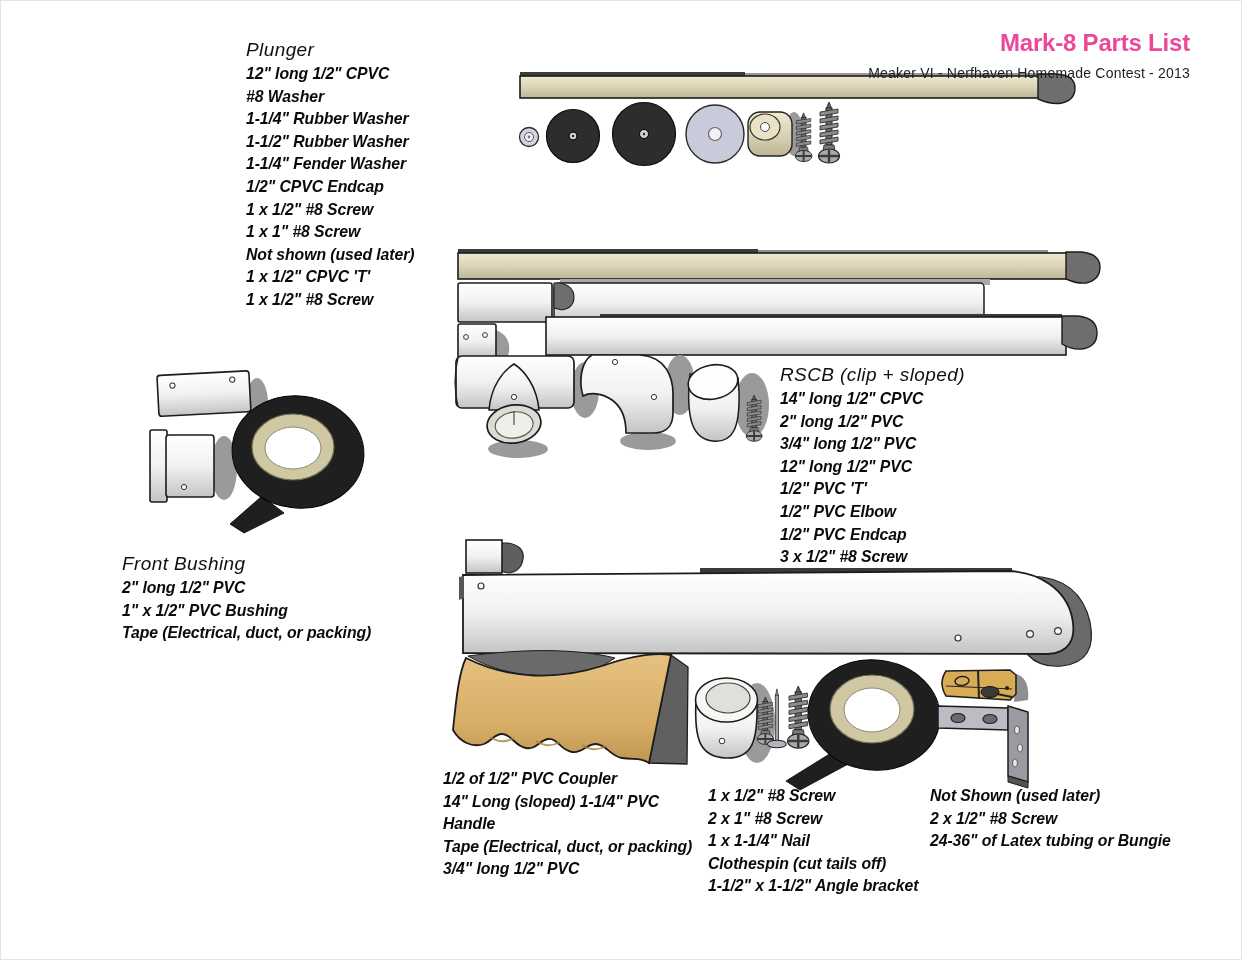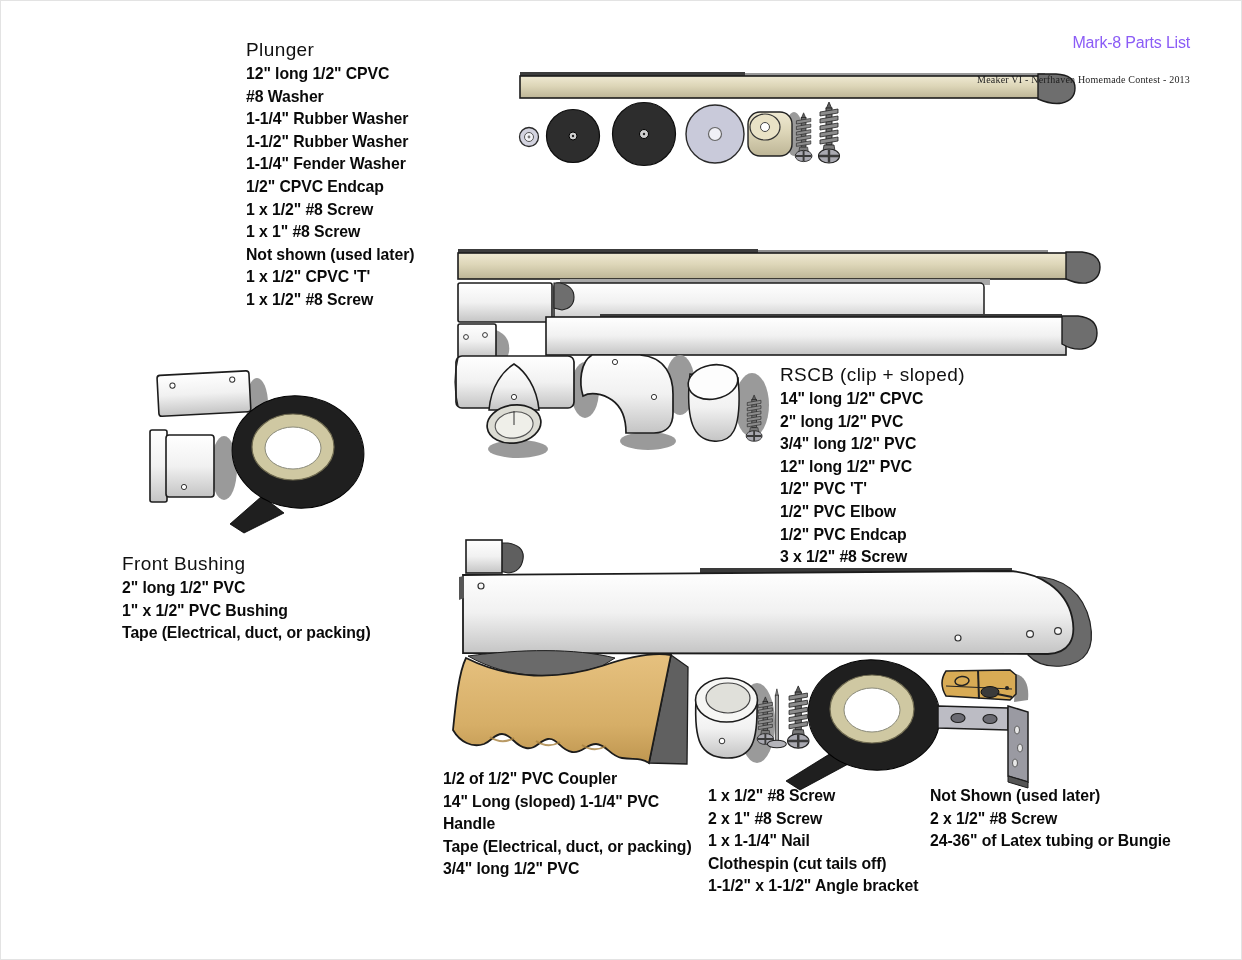--- a/index.html
+++ b/index.html
@@ -1,22 +1,22 @@
 <!DOCTYPE html>
 <html><head>
 <meta charset="utf-8">
 <style>
   html,body{margin:0;padding:0;background:#ffffff;}
   .page{position:relative;width:1242px;height:960px;background:#fff;overflow:hidden;
         font-family:"Liberation Sans",sans-serif;box-shadow:inset 0 0 0 1px #e3e3e3;}
   .illus{position:absolute;left:0;top:0;width:1242px;height:960px;}
   .titleblock{position:absolute;top:30px;right:52px;text-align:right;}
-  .title{font-size:16px;font-weight:400;letter-spacing:-0.2px;color:#8b5cf6;line-height:26px;}
-  .subtitle{font-size:10px;color:#1e1e1e;margin-top:18px;letter-spacing:.2px;font-family:Liberation Serif, serif;}
-  .sec{position:absolute;}
+  .title{font-size:24px;font-weight:700;letter-spacing:-0.2px;color:#ec4899;line-height:26px;}
+  .subtitle{font-size:14px;color:#1e1e1e;margin-top:9px;letter-spacing:.2px;}
+  .sec{position:absolute;font-style:italic;}
   .hd{font-size:19px;font-weight:400;letter-spacing:.4px;color:#101010;line-height:23px;margin-bottom:2px;white-space:nowrap;}
   .list{transform:scaleX(.93);transform-origin:0 0;}
   .it{font-size:17px;font-weight:700;line-height:22.6px;letter-spacing:-0.1px;color:#0a0a0a;white-space:nowrap;}
   .sec-plunger{left:246px;top:38px;}
   .sec-frontbushing{left:122px;top:552px;}
   .sec-rscb{left:780px;top:363px;}
   .sec-blasterbody{left:443px;top:768px;}
   .sec-hardware{left:708px;top:785px;}
   .sec-notshown{left:930px;top:785px;}
 </style>

